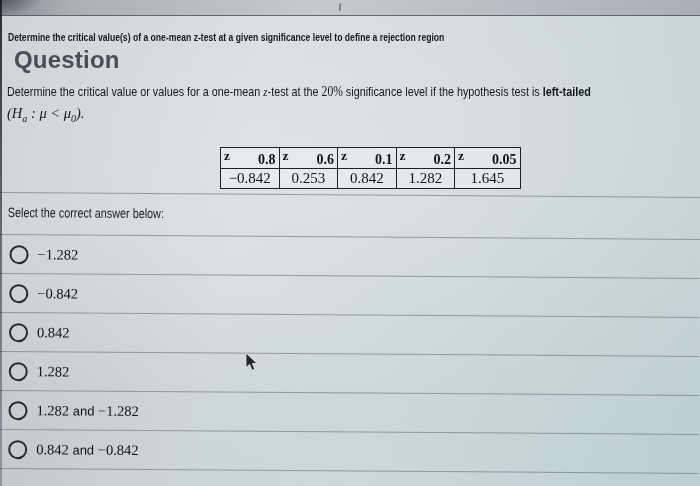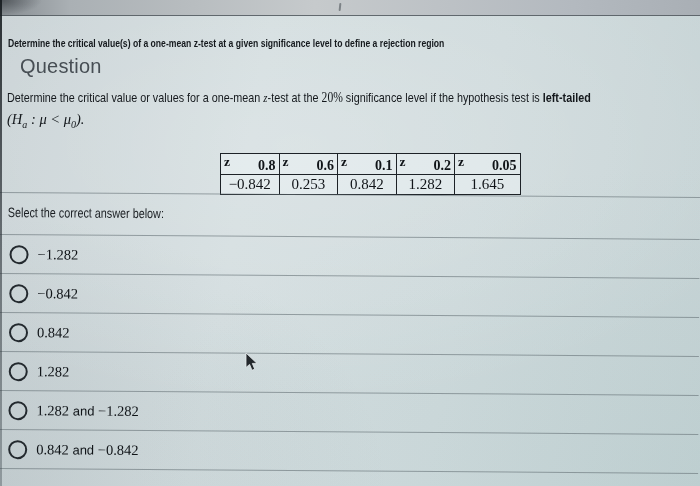--- a/index.html
+++ b/index.html
@@ -19,27 +19,27 @@
   }
   .topbar{
     position:absolute;top:0;left:0;width:700px;height:15px;
     background:
       radial-gradient(60px 22px at 0% 0%, rgba(35,40,45,0.55), rgba(0,0,0,0) 70%),
       linear-gradient(90deg,#868c91 0%,#aab0b4 10%,#c6cacc 45%,#b3b9bf 82%,#a9afb5 100%);
     border-bottom:1px solid rgba(86,94,100,0.9);
   }
   .smudge{position:absolute;left:339px;top:3px;width:2px;height:8px;
     background:rgba(66,72,78,0.55);transform:rotate(6deg);border-radius:1px;}
-  .content{position:absolute;top:22px;left:0;width:636px;}
+  .content{position:absolute;top:16px;left:0;width:636px;}
   .lesson-title{
     margin:15px 0 0 8px;font-size:10.5px;font-weight:bold;color:#15191d;
     transform:scaleX(0.82);transform-origin:0 50%;white-space:nowrap;line-height:12px;
   }
   .page-title{
-    margin:5px 0 0 20px;font-size:20px;line-height:24px;font-weight:400;
+    margin:5px 0 0 14px;font-size:24px;line-height:24px;font-weight:700;
     color:#474e54;letter-spacing:0.2px;
   }
   .question-line{
     margin:11px 0 0 7px;font-size:13.5px;line-height:16px;color:#14181c;
     transform:scaleX(0.80);transform-origin:0 0;white-space:nowrap;
   }
   .serif{font-family:"Liberation Serif",serif;}
   .it{font-style:italic;}
   .bold{font-weight:bold;}
   .pct{font-family:"Liberation Serif",serif;font-size:14.5px;}

